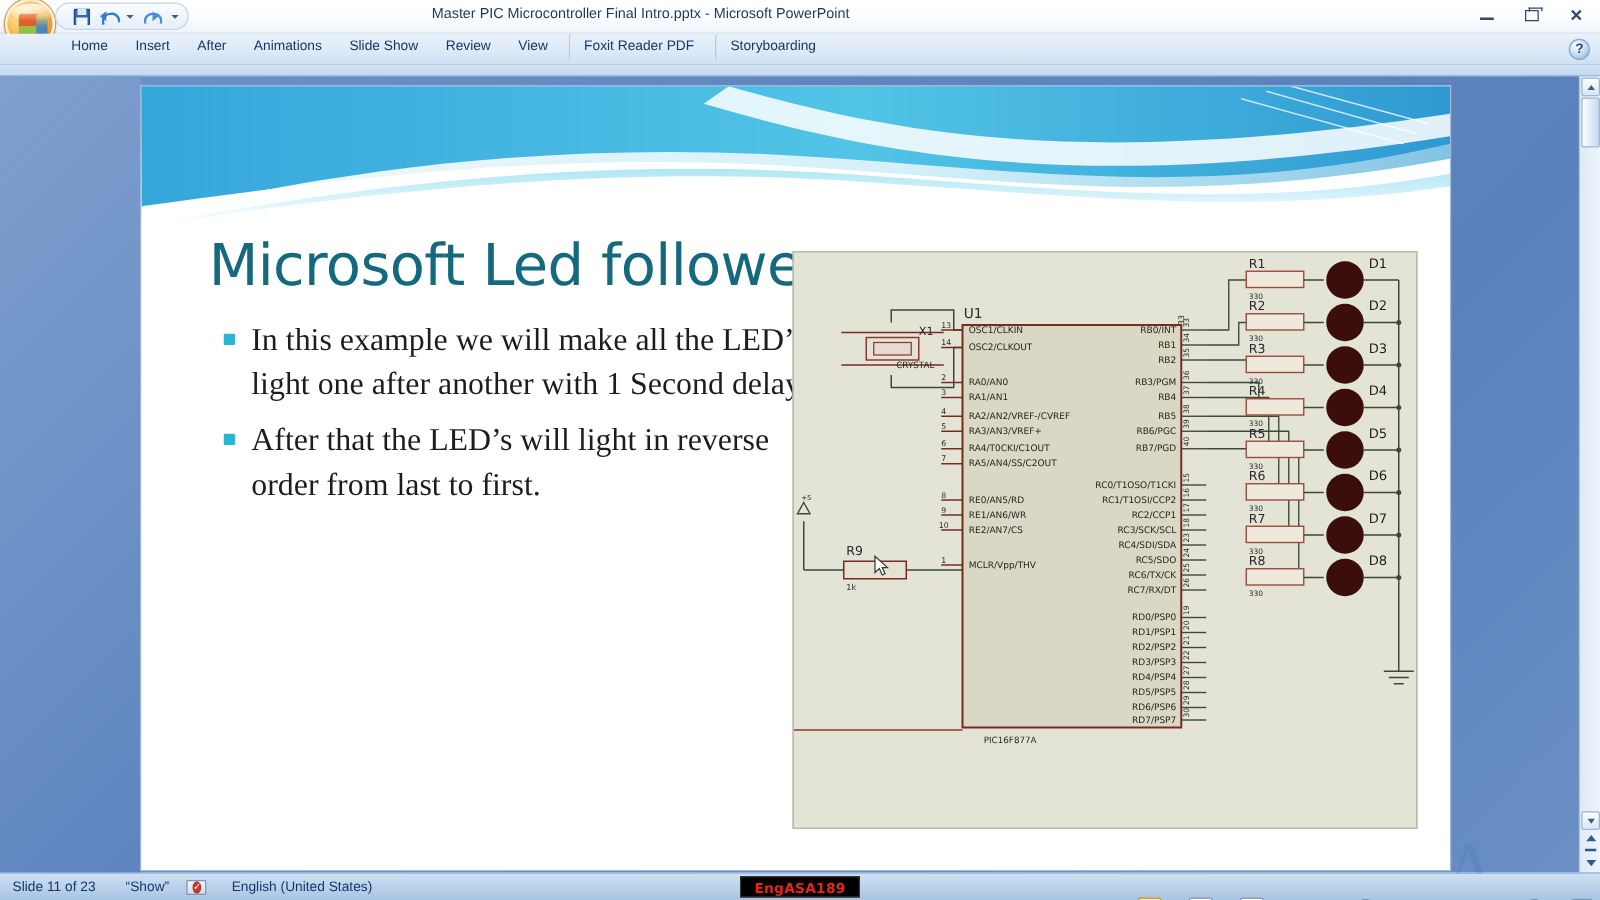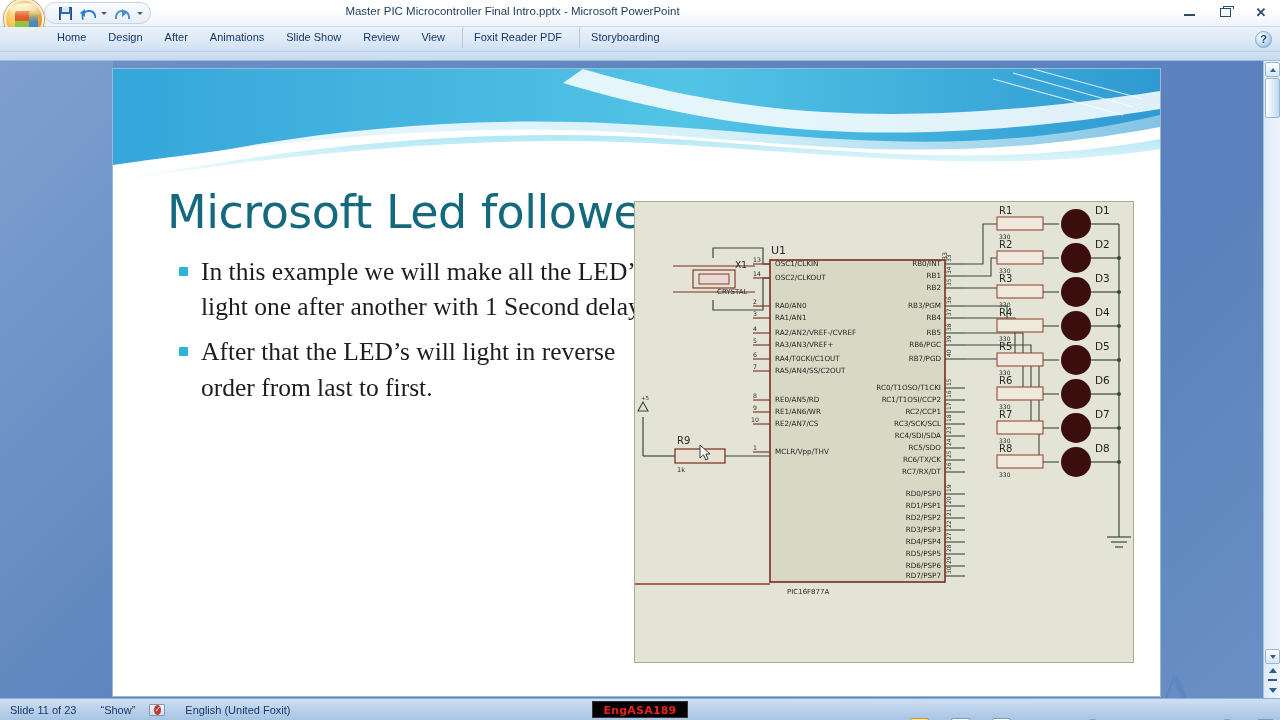--- a/index.html
+++ b/index.html
@@ -316,21 +316,21 @@
         </div>
       <div class="wc">
           <div class="close">✕</div>
         </div>
     </div>
   </div>
 
   <div class="ribbon">
     <div class="tabs">
       <div class="tab">Home</div>
-      <div class="tab">Design</div>
+      <div class="tab">Insert</div>
       <div class="tab">After</div>
       <div class="tab">Animations</div>
       <div class="tab">Slide Show</div>
       <div class="tab">Review</div>
       <div class="tab">View</div>
       <div class="tab sep">Foxit Reader PDF</div>
       <div class="tab sep">Storyboarding</div>
     </div>
     <div class="help-orb">?</div>
   </div>
@@ -661,21 +661,21 @@
     </div>
   </div>
 
   <div class="statusbar">
     <div class="sb-item sb-underlinish">Slide 11 of 23</div>
     <div class="sb-item" style="margin-left:24px">“Show”</div>
     <div class="sb-spell">
       <div class="book"></div>
       <div class="mark">✓</div>
     </div>
-    <div class="sb-item" style="margin-left:20px">English (United Foxit)</div>
+    <div class="sb-item" style="margin-left:20px">English (United States)</div>
 
     <div class="sb-watermark">
       <span>EngASA189</span>
     </div>
 
     <div class="sb-right">
       <div class="viewbtn vb-a active"></div>
       <div class="viewbtn vb-b"></div>
       <div class="viewbtn vb-c"></div>
       <div class="zoom-pct">88%</div>

